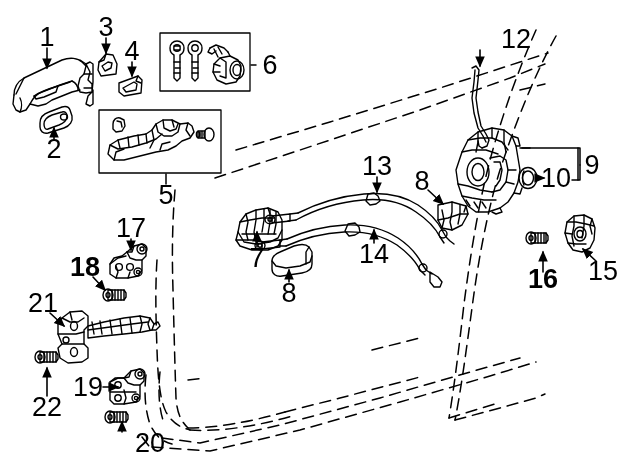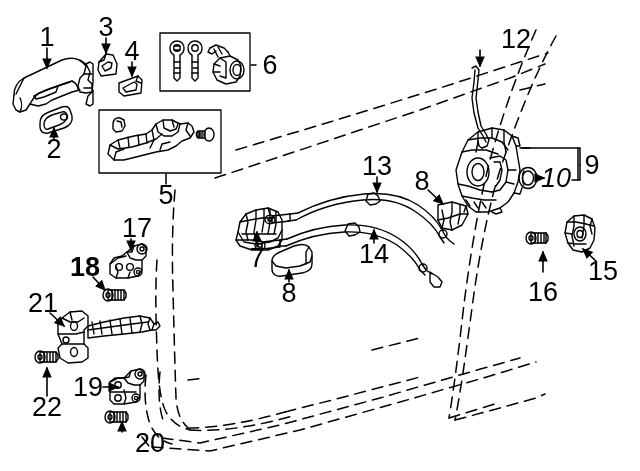--- a/index.html
+++ b/index.html
@@ -407,28 +407,28 @@
   <div class="callout-layer">
     <span class="callout" style="left:47px;top:37px;">1</span>
     <span class="callout" style="left:54px;top:149px;">2</span>
     <span class="callout" style="left:106px;top:27px;">3</span>
     <span class="callout" style="left:132px;top:51px;">4</span>
     <span class="callout" style="left:166px;top:195px;">5</span>
     <span class="callout" style="left:270px;top:65px;">6</span>
     <span class="callout" style="left:257px;top:258px;">7</span>
     <span class="callout" style="left:289px;top:293px;">8</span>
     <span class="callout" style="left:592px;top:165px;">9</span>
-    <span class="callout" style="left:556px;top:178px;font-style:italic;">10</span>
+    <span class="callout" style="left:556px;top:178px;">10</span>
     <span class="callout" style="left:422px;top:181px;">8</span>
     <span class="callout" style="left:476px;top:39px;margin-left:40px;">12</span>
     <span class="callout" style="left:377px;top:166px;">13</span>
     <span class="callout" style="left:374px;top:254px;">14</span>
     <span class="callout" style="left:603px;top:271px;">15</span>
-    <span class="callout" style="left:543px;top:292px;">16</span>
-    <span class="callout" style="left:131px;top:228px;margin-left:6px;">17</span>
+    <span class="callout" style="left:543px;top:279px;font-weight:bold;">16</span>
+    <span class="callout" style="left:131px;top:228px;">17</span>
     <span class="callout" style="left:85px;top:267px;font-weight:bold;">18</span>
     <span class="callout" style="left:88px;top:387px;text-align:right;">19</span>
     <span class="callout" style="left:122px;top:443px;margin-left:28px;">20</span>
     <span class="callout" style="left:43px;top:303px;">21</span>
     <span class="callout" style="left:47px;top:407px;">22</span>
   </div>
 
 </div>
 
 </body></html>

